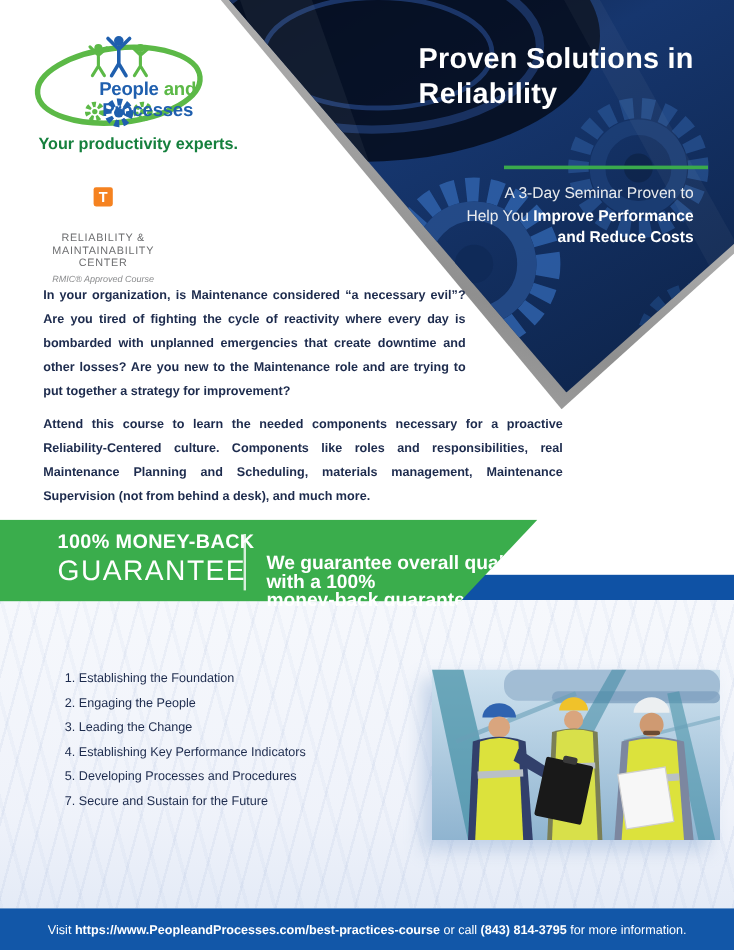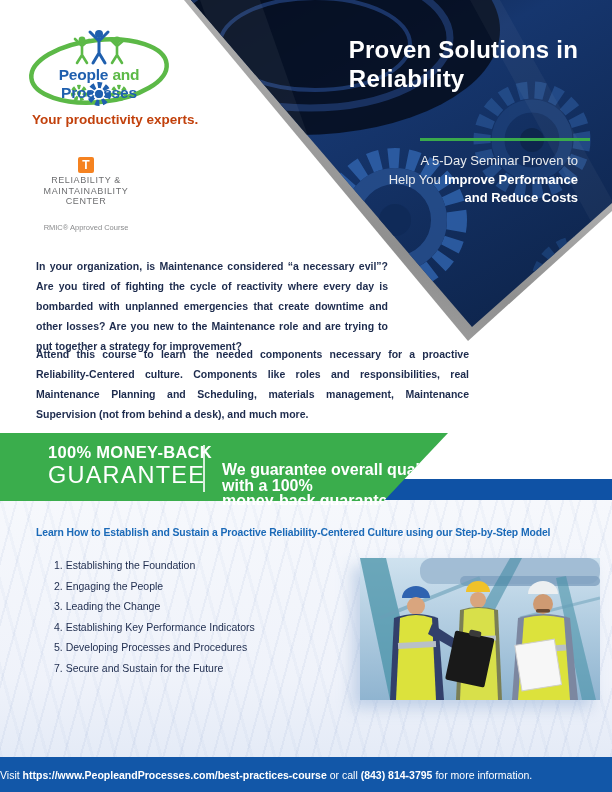--- a/index.html
+++ b/index.html
@@ -32,38 +32,38 @@
   .hero-sub {
     position:absolute; top:152px; right:34px; z-index:3; text-align:right;
     color:#e9ebee; font-size:13px; line-height:18.5px; font-weight:400;
   }
   .hero-sub b { color:#ffffff; font-weight:700;text-align:center; }
 
   
   .logo-box { position:absolute; left:25px; top:26px; width:148px; height:88px; z-index:4; }
   .tagline {
     position:absolute; left:32px; top:112px; z-index:4;
-    color:#c2410c; font-size:13.5px; font-weight:700;
+    color:#15803d; font-size:13.5px; font-weight:700;
   }
 
   
   .rmc { position:absolute; left:25px; top:155px; width:122px; z-index:4; text-align:center; }
   .rmc-t {
     display:inline-block; width:16px; height:16px; background:#f58220; color:#ffffff;
     font-weight:700; font-size:12px; line-height:16px; text-align:center; border-radius:2px;
   }
-  .rmc-name { margin-top:2px; color:#6d6e70; font-size:9px; line-height:10.5px; letter-spacing:.6px; }
-  .rmc-approval { margin-top:16px; color:#8a8b8d; font-size:7.5px; }
+  .rmc-name { margin-top:20px; color:#6d6e70; font-size:9px; line-height:10.5px; letter-spacing:.6px; }
+  .rmc-approval { margin-top:3px; color:#8a8b8d; font-size:7.5px; font-style:italic; }
 
   
   .para {
     position:absolute; left:36px; z-index:4; color:#1d2b4d;
     font-size:10.5px; line-height:20px; font-weight:700; text-align:justify;
   }
-  .para-intro  { top:236px; width:352px;margin-top:20px; }
+  .para-intro  { top:236px; width:352px; }
   .para-attend { top:344px; width:433px; }
 
   
   .blue-bar {
     position:absolute; left:378px; top:479px; width:234px; height:21px;
     background:#0f52a5; z-index:4;
   }
   .guarantee {
     position:absolute; left:0; top:433px; width:448px; height:68px; z-index:5;
     background:#3aad4c; clip-path:polygon(0 0, 448px 0, 380px 72px, 0 72px);
@@ -97,29 +97,29 @@
   
   .photo {
     position:absolute; left:360px; top:558px; width:240px; height:142px; z-index:4;
     box-shadow:-8px 8px 14px rgba(140,170,210,.45);
   }
   .photo svg { display:block; }
 
   
   .footer {
     position:absolute; left:0; top:757px; width:612px; height:35px; z-index:6;
-    background:#1257a8; color:#ffffff; display:flex; align-items:center; 
+    background:#1257a8; color:#ffffff; display:flex; align-items:center; justify-content:center;
     font-size:10.5px; font-weight:400;
   }
   .footer b { font-weight:700; }
 
   
   .logo-word { position:absolute; left:0; top:40px; width:148px; text-align:center; z-index:2;
     font-size:15.5px; font-weight:700; letter-spacing:-.2px; }
-  .lw-blue { color:#1f5fae; }
+  .lw-blue { color:#1f5fae;padding-left:48px; }
   .lw-green { color:#5cb947; }
 </style>
 </head>
 <body>
 
 <div class="page">
 
   <div class="watermark"></div>
 
   <div class="hero-shadow"></div>
@@ -161,21 +161,21 @@
       <polygon points="470,0 500,0 612,200 612,260" fill="#ffffff" opacity="0.04"></polygon>
     </svg>
   </div>
 
   <div class="hero-title">
     <div>Proven Solutions in</div>
     <div>Reliability</div>
   </div>
   <div class="hero-rule"></div>
   <div class="hero-sub">
-    <div>A 5-Day Seminar Proven to</div>
+    <div>A 3-Day Seminar Proven to</div>
     <div><span>Help You </span><b>Improve Performance</b></div>
     <div><b>and Reduce Costs</b></div>
   </div>
 
   <div class="logo-box">
     <svg width="148" height="88" viewBox="0 0 148 88">
       <ellipse cx="74" cy="45" rx="68" ry="31" fill="none" stroke="#5cb947" stroke-width="4.5" transform="rotate(-6 74 45)"></ellipse>
 
       <g stroke-linecap="round" fill="none">
         <g stroke="#5cb947" stroke-width="2.6">
@@ -229,21 +229,20 @@
       <div class="g-head-2">GUARANTEE</div>
     </div>
     <div class="g-divider"></div>
     <div class="g-text">
       <div>We guarantee overall quality with a 100%</div>
       <div>money-back guarantee on the course fee.</div>
       <div>See the registration page for details.</div>
     </div>
   </div>
 
-  <div class="steps-heading">Learn How to Establish and Sustain a Proactive Reliability-Centered Culture using our Step-by-Step Model</div>
   <div class="steps-list">
     <div class="step-item">1. Establishing the Foundation</div>
     <div class="step-item">2. Engaging the People</div>
     <div class="step-item">3. Leading the Change</div>
     <div class="step-item">4. Establishing Key Performance Indicators</div>
     <div class="step-item">5. Developing Processes and Procedures</div>
     <div class="step-item">7. Secure and Sustain for the Future</div>
   </div>
 
   <div class="photo">

